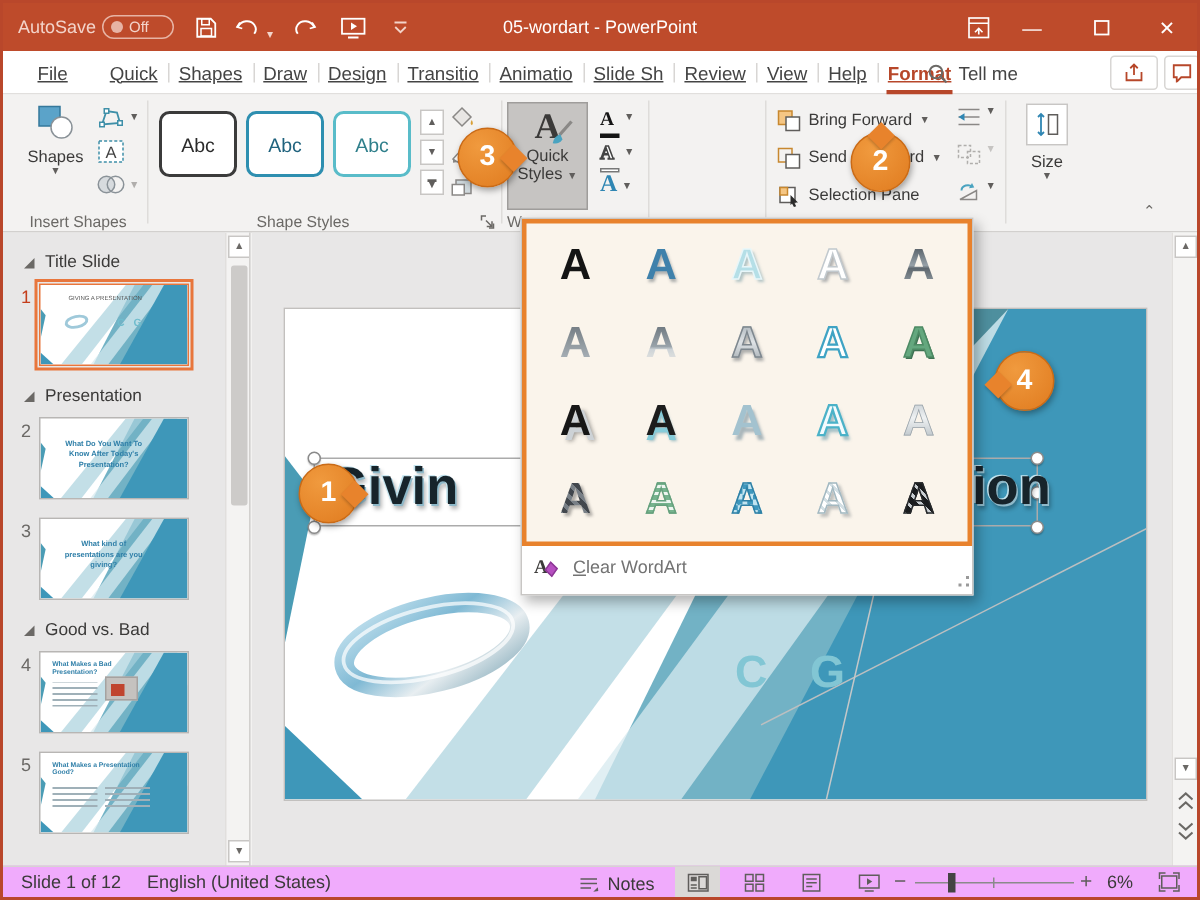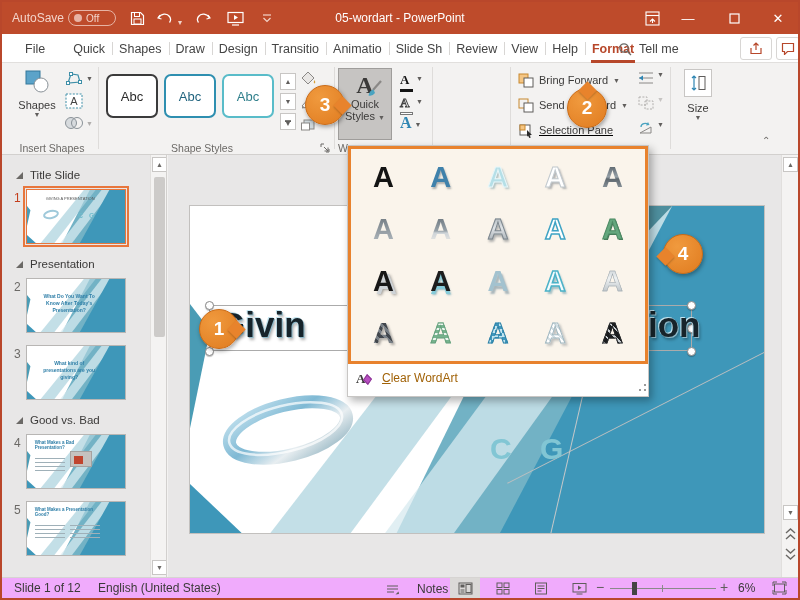--- a/index.html
+++ b/index.html
@@ -19,21 +19,21 @@
   .caret-w{font-size:8px;color:#f3d4ca;}
   #title-text{position:absolute;left:0;right:0;top:0;height:32px;display:flex;align-items:center;justify-content:center;
     font-size:12px;color:#fff;pointer-events:none;}
   #drawing-btn{position:absolute;left:538px;top:0;width:82px;height:32px;background:#a33a1d;color:#fff;
     font-size:12px;display:flex;align-items:center;justify-content:center;}
   .winbtn{position:absolute;top:0;width:44px;height:32px;display:flex;align-items:center;justify-content:center;color:#fff;font-size:13px;}
 
   
   #menubar{position:absolute;left:0;top:32px;width:100%;height:29px;background:#fff;border-bottom:1px solid #e1dfdd;}
   #menu-tabs{position:absolute;left:16px;top:0;height:29px;display:flex;align-items:center;}
-  .tab{position:relative;padding:0 7px;height:29px;display:flex;align-items:center;font-size:12.5px;color:#444;}
+  .tab{position:relative;padding:0 7px;height:29px;display:flex;align-items:center;font-size:12.5px;color:#444;text-decoration:underline;}
   .tab:first-child{margin-right:14px;}
   .tab:not(:first-child):not(:nth-child(2))::before{content:"";position:absolute;left:0;top:8px;height:13px;border-left:1px solid #d8d6d4;}
   .tab.active{color:#b7472a;font-weight:bold;}
   .tab.active::after{content:"";position:absolute;left:6px;right:6px;bottom:0;height:3px;background:#b7472a;}
   #tellme{position:absolute;left:616px;top:0;height:29px;display:flex;align-items:center;gap:7px;font-size:12.5px;color:#444;}
   .mini-btn{position:absolute;top:3px;width:32px;height:23px;border:1px solid #d8d6d4;border-radius:3px;background:#fff;
     display:flex;align-items:center;justify-content:center;}
 
   
   #ribbon{position:absolute;left:0;top:61px;width:100%;height:92px;background:#f3f2f1;border-bottom:1px solid #d2d0ce;}
@@ -65,21 +65,21 @@
 
   
   #wa-dropdown{position:absolute;left:345px;top:143px;width:302px;z-index:40;background:#fff;
     border:1px solid #c8c6c4;box-shadow:3px 4px 8px rgba(0,0,0,.3);}
   #wa-gallery{border:3px solid #e8822d;background:#faf4eb;height:218px;display:grid;
     grid-template-columns:repeat(5,1fr);grid-template-rows:repeat(4,1fr);padding:2px 4px;}
   .wa-cell{display:flex;align-items:center;justify-content:center;}
   .wa-letter{font-size:29px;font-weight:bold;line-height:1;}
   #wa-footer{height:32px;position:relative;background:#fff;}
   #clear-wa{position:absolute;left:8px;top:5px;display:flex;align-items:center;gap:10px;}
-  .clear-label{display:block;font-size:12px;color:#a16207;}
+  .clear-label{display:block;font-size:12px;color:#737373;}
   .clear-label::first-letter{text-decoration:underline;}
   #wa-grip{position:absolute;right:7px;bottom:5px;width:2px;height:2px;background:#9a9a9a;
     box-shadow:5px 0 0 #9a9a9a,5px -5px 0 #9a9a9a;}
 
   
   #slide-panel{position:absolute;left:0;top:153px;width:165px;height:424px;background:#e8e7e7;border-right:1px solid #d2d0ce;overflow:hidden;}
   .sec-header{display:flex;align-items:center;gap:7px;font-size:11.5px;color:#3b3a39;margin:14px 0 8px 14px;}
   .tri{width:0;height:0;border-left:7px solid transparent;border-bottom:7px solid #6b6966;}
   .thumb-row{display:flex;margin:0 0 12px 0;}
   .thumb-num{width:24px;text-align:left;padding-left:12px;font-size:12px;color:#6b6966;padding-top:2px;}
@@ -346,21 +346,21 @@
       <span class="caret">▼</span>
     </div>
     <div class="arr-row" style="left:516px;top:33px;">
       <svg width="16" height="15" viewBox="0 0 16 15">
         <rect x="1" y="1" width="9" height="9" fill="none" stroke="#c8882f"></rect>
         <rect x="6" y="5" width="9" height="9" fill="#fff" stroke="#5f5d5b"></rect>
       </svg>
       <span class="arr-label">Send Backward</span>
       <span class="caret">▼</span>
     </div>
-    <div class="arr-row" style="left:516px;top:58px;text-decoration:underline;">
+    <div class="arr-row" style="left:516px;top:58px;">
       <svg width="16" height="15" viewBox="0 0 16 15">
         <rect x="2" y="2" width="10" height="10" fill="#fff" stroke="#5f5d5b"></rect>
         <rect x="2" y="2" width="5" height="5" fill="#f5c684" stroke="#c8882f"></rect>
         <path d="M9 7 L14 12 L11.5 12 L12.8 14.5 L11.3 15 L10 12.6 L9 13.8 Z" fill="#2b2b2b"></path>
       </svg>
       <span class="arr-label">Selection Pane</span>
     </div>
     <div class="abs" style="left:636px;top:8px;display:flex;gap:3px;">
       <svg width="16" height="14" viewBox="0 0 16 14">
         <path d="M1 2 h14 M1 7 h14 M1 12 h14" stroke="#8a8886"></path>
@@ -627,21 +627,21 @@
     <span>3</span>
   </div>
   <div class="callout" style="left:661px;top:232px;">
     <span class="tail tail-left"></span>
     <span>4</span>
   </div>
 
   <div id="statusbar">
     <span class="st" style="left:12px;">Slide 1 of 12</span>
     <span class="st" style="left:96px;">English (United States)</span>
-    <div class="st" style="left:384px;top:0;height:21px;display:flex;align-items:center;gap:18px;">
+    <div class="st" style="left:384px;top:0;height:21px;display:flex;align-items:center;gap:6px;">
       <svg width="13" height="12" viewBox="0 0 13 12">
         <path d="M1 3 h11 M1 6 h11 M1 9 h7" stroke="#5f5d5b"></path>
         <path d="M9.5 11.5 L12.5 8.5 L13 11 Z" fill="#5f5d5b"></path>
       </svg>
       <span>Notes</span>
     </div>
     <div class="viewbtn active" style="left:448px;">
       <svg width="15" height="13" viewBox="0 0 15 13">
         <rect x="1" y="1" width="13" height="11" fill="none" stroke="#5f5d5b"></rect>
         <rect x="2.5" y="2.5" width="4" height="3" fill="#5f5d5b"></rect>

